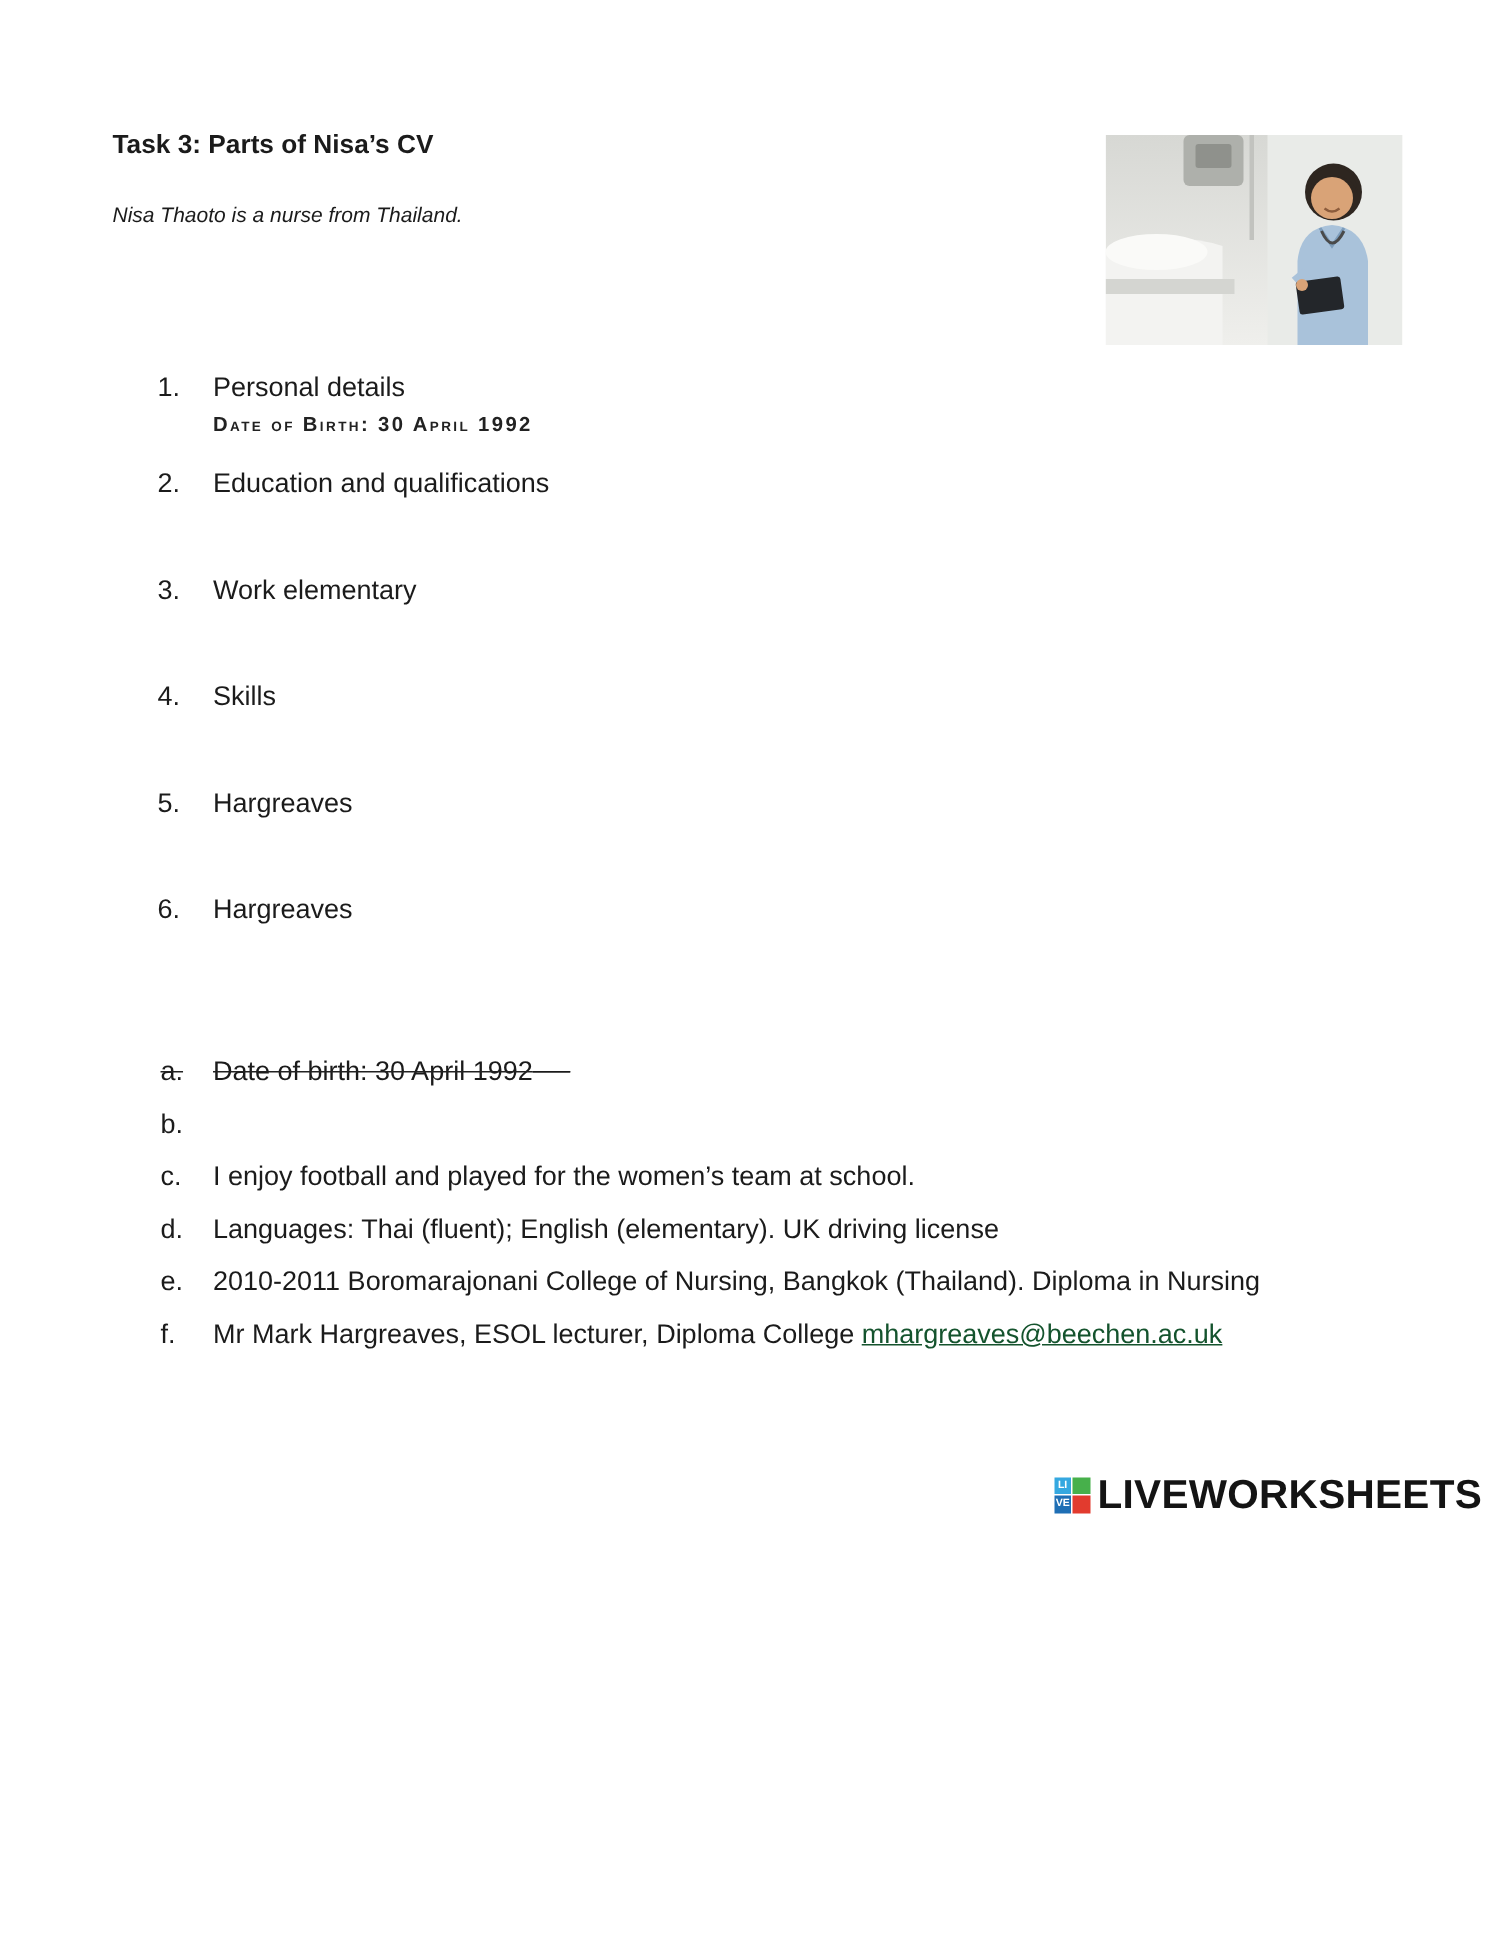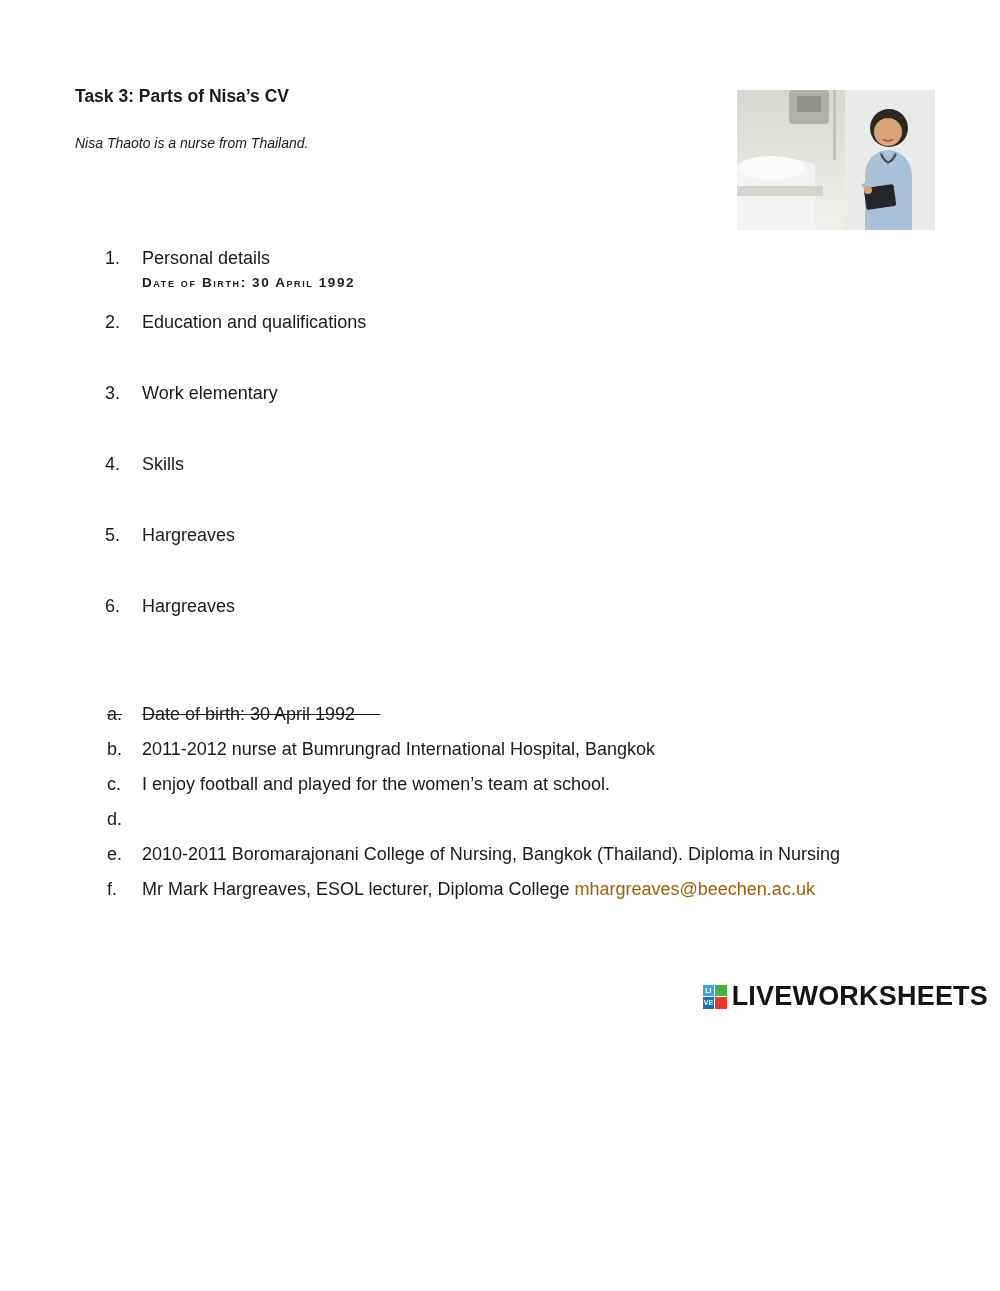--- a/index.html
+++ b/index.html
@@ -78,21 +78,22 @@
   }
   .detail-row { display: flex; line-height: 19px; margin-bottom: 16px; }
   .detail-row .letter { width: 35px; flex: 0 0 35px; }
   .detail-row.struck .letter,
   .detail-row.struck .detail-text { text-decoration: line-through; text-decoration-color: #222; }
   .detail-row.struck .detail-text::after {
     content: "\00a0\00a0\00a0\00a0\00a0";
     text-decoration: line-through;
   }
   .email-link {
-    color: #a16207;
+    color: #14532d;
+    text-decoration: underline;
     cursor: pointer;
     text-align: right;
   }
 
   
   .footer {
     position: absolute;
     right: 12px;
     bottom: 8px;
     display: flex;
@@ -193,30 +194,30 @@
 
   <div class="details-list">
 
     <div class="detail-row struck">
       <span class="letter">a.</span>
       <span class="detail-text">Date of birth: 30 April 1992</span>
     </div>
 
     <div class="detail-row">
       <span class="letter">b.</span>
-      <span class="detail-text">2011-2012 nurse at Bumrungrad International Hospital, Bangkok</span>
     </div>
 
     <div class="detail-row">
       <span class="letter">c.</span>
       <span class="detail-text">I enjoy football and played for the women’s team at school.</span>
     </div>
 
     <div class="detail-row">
       <span class="letter">d.</span>
+      <span class="detail-text">Languages: Thai (fluent); English (elementary). UK driving license</span>
     </div>
 
     <div class="detail-row">
       <span class="letter">e.</span>
       <span class="detail-text">2010-2011 Boromarajonani College of Nursing, Bangkok (Thailand). Diploma in Nursing</span>
     </div>
 
     <div class="detail-row">
       <span class="letter">f.</span>
       <span class="detail-text"><span>Mr Mark Hargreaves, ESOL lecturer, Diploma College </span><a class="email-link">mhargreaves@beechen.ac.uk</a></span>

